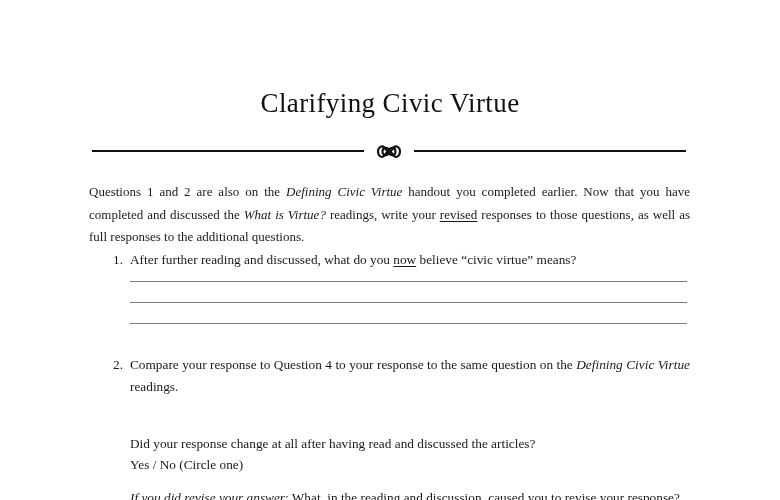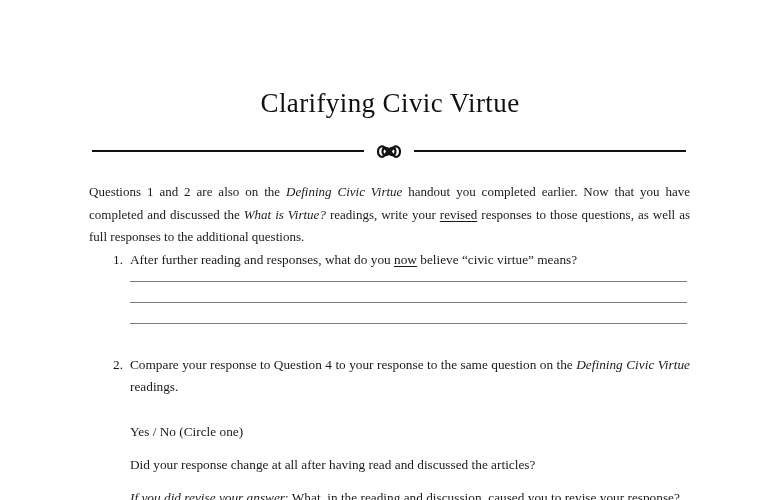--- a/index.html
+++ b/index.html
@@ -151,33 +151,33 @@
     </span>
     <span class="rule"></span>
   </div>
 
   <p class="intro"><span>Questions 1 and 2 are also on the </span><span class="i">Defining Civic Virtue</span><span> handout you completed earlier. Now that you have completed and discussed the </span><span class="i">What is Virtue?</span><span> readings, write your </span><span class="u">revised</span><span> responses to those questions, as well as full responses to the additional questions.</span></p>
 
   <div class="qlist">
 
     <div class="qitem">
       <span class="qnum">1.</span>
-      <span class="qtext"><span>After further reading and responses, what do you </span><span class="u">now</span><span> believe “civic virtue” means?</span></span>
+      <span class="qtext"><span>After further reading and discussed, what do you </span><span class="u">now</span><span> believe “civic virtue” means?</span></span>
       <div class="lines">
         <div class="answer-line"></div>
         <div class="answer-line"></div>
         <div class="answer-line"></div>
       </div>
     </div>
 
     <div class="qitem" style="margin-top:30px;">
       <span class="qnum">2.</span>
       <span class="qtext justified"><span>Compare your response to Question 4 to your response to the same question on the </span><span class="i">Defining Civic Virtue</span><span> readings.</span></span>
 
+      <div class="subpara"><span>Did your response change at all after having read and discussed the articles?</span></div>
       <div class="subpara tight"><span>Yes / No (Circle one)</span></div>
-      <div class="subpara"><span>Did your response change at all after having read and discussed the articles?</span></div>
 
       <div class="subpara"><span class="i">If you </span><span class="iu">did</span><span class="i"> revise your answer</span><span>: What, in the reading and discussion, caused you to revise your response?</span></div>
 
     </div>
 
   </div>
 </div>
 
 </body></html>

